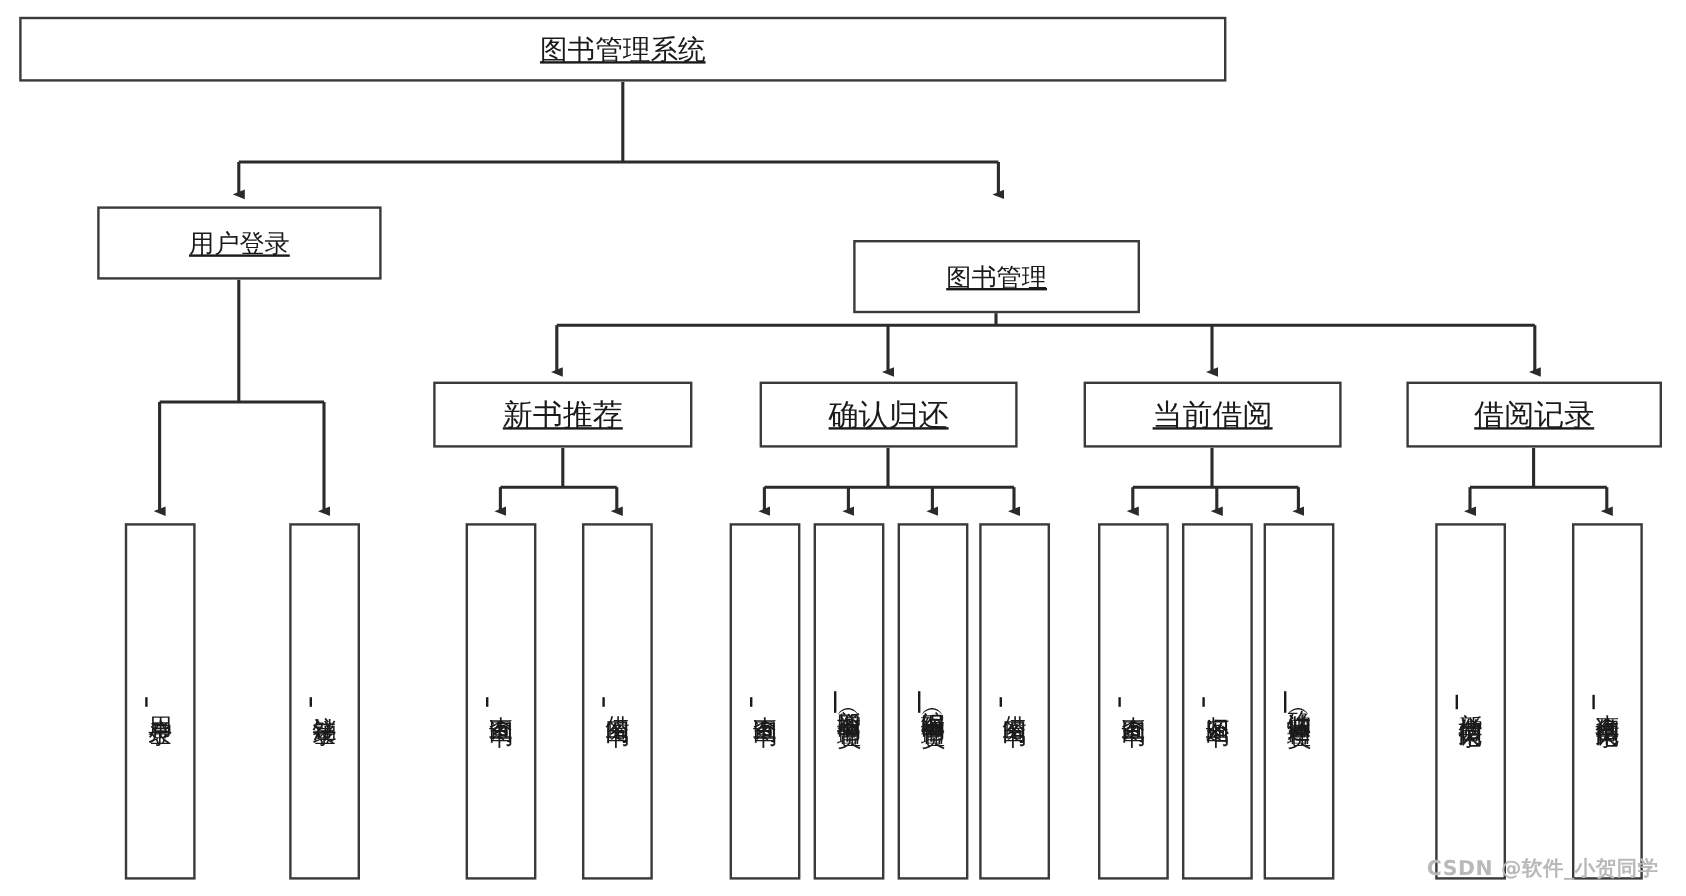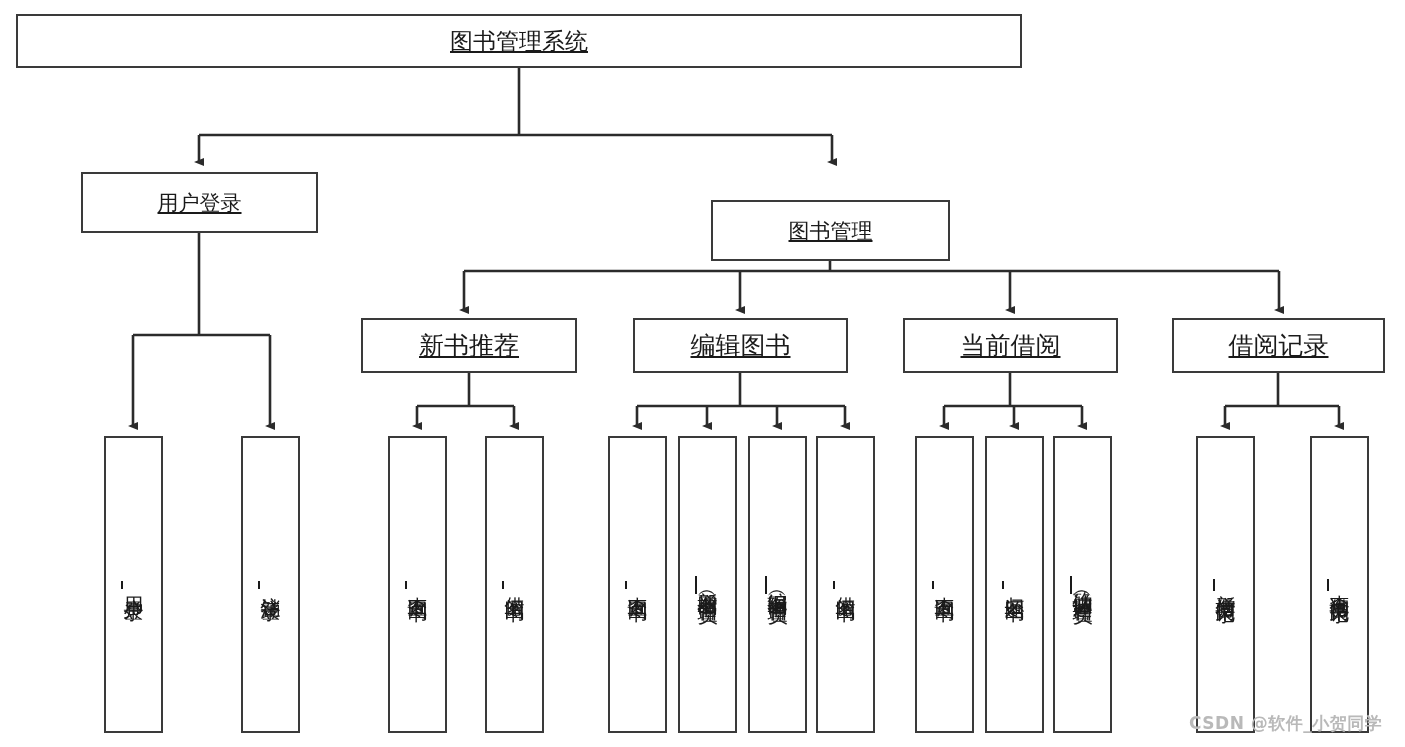--- a/index.html
+++ b/index.html
@@ -135,21 +135,21 @@
     <span class="lbl">用户登录</span>
   </div>
   <div class="node level2" style="left:711px; top:172px; width:239px; height:61px;margin-top:28px;">
     <span class="lbl">图书管理</span>
   </div>
 
   <div class="node level3" style="left:361px; top:318px; width:216px; height:55px;">
     <span class="lbl">新书推荐</span>
   </div>
   <div class="node level3" style="left:633px; top:318px; width:215px; height:55px;">
-    <span class="lbl">编辑图书</span>
+    <span class="lbl">确认归还</span>
   </div>
   <div class="node level3" style="left:903px; top:318px; width:215px; height:55px;">
     <span class="lbl">当前借阅</span>
   </div>
   <div class="node level3" style="left:1172px; top:318px; width:213px; height:55px;">
     <span class="lbl">借阅记录</span>
   </div>
 
   <div class="node leaf" style="left:104px; top:436px; width:59px; height:297px;">
     <span class="lbl">用户登录</span>

